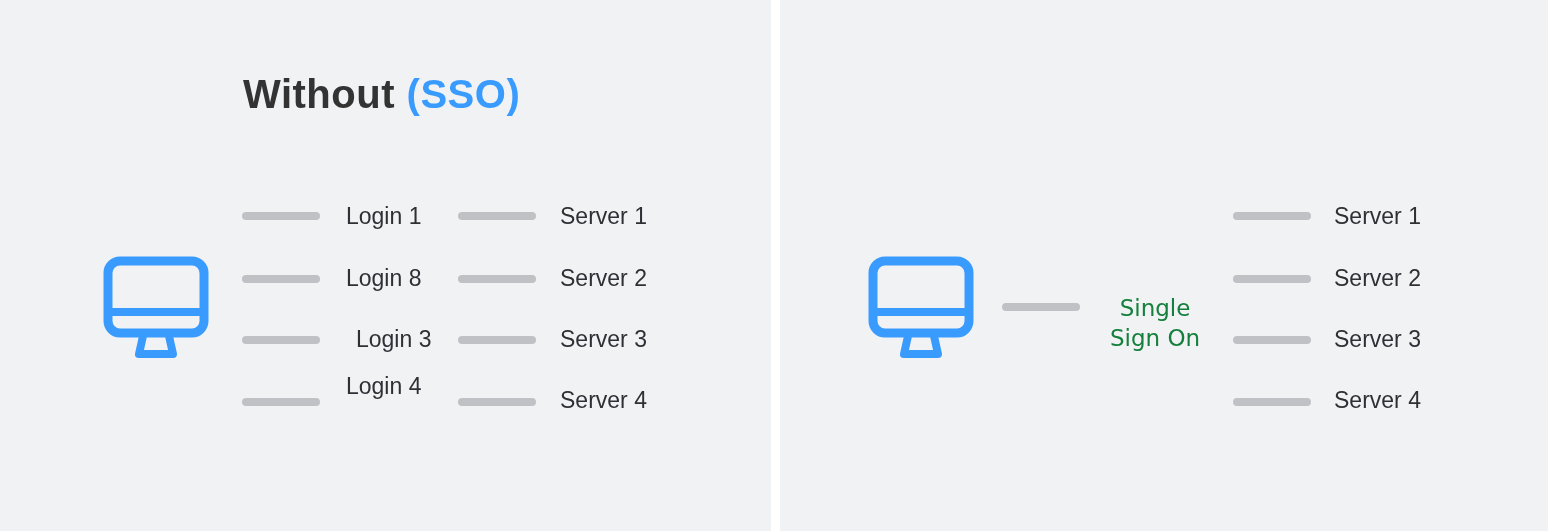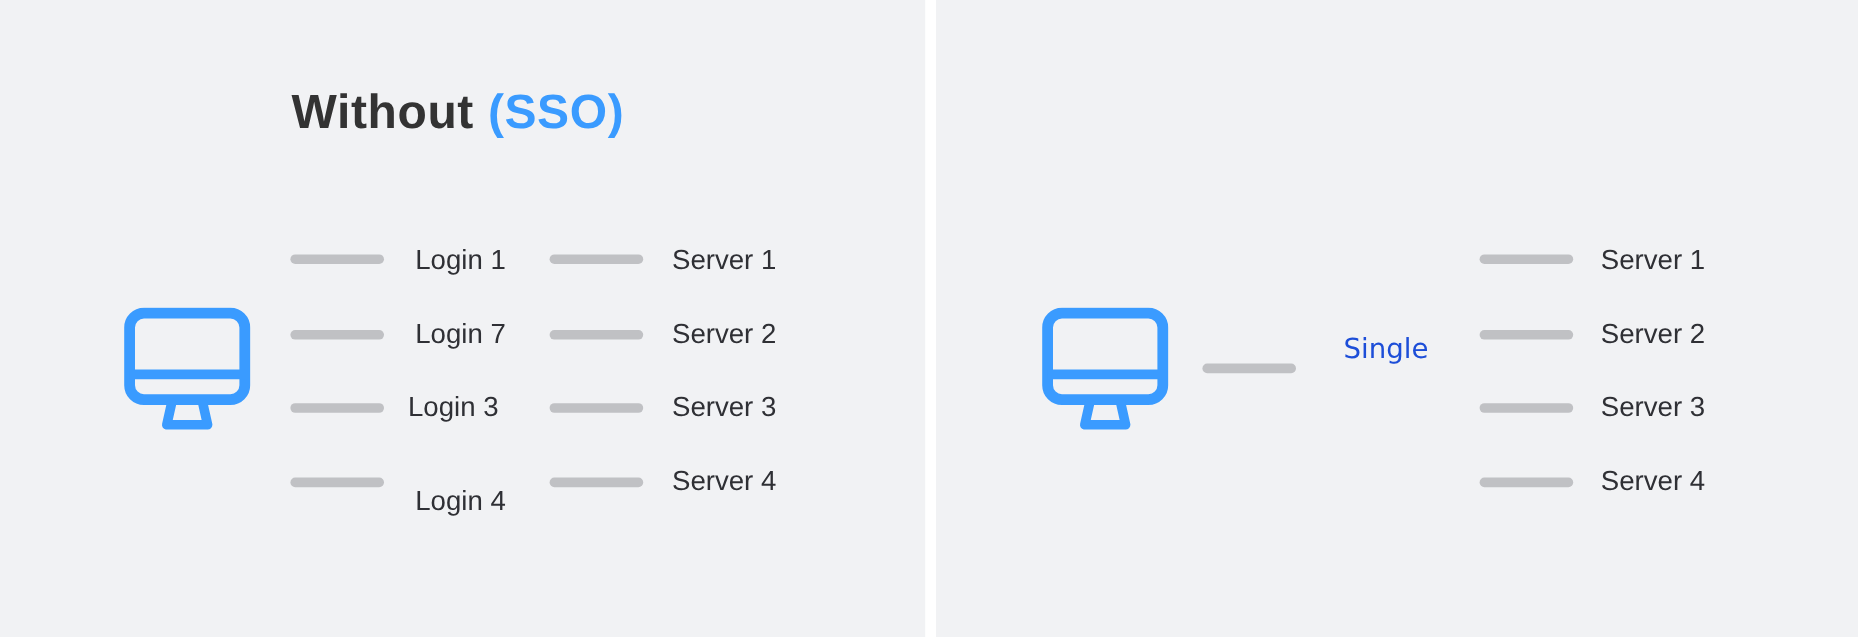--- a/index.html
+++ b/index.html
@@ -20,22 +20,23 @@
     .connector {
       position: absolute; height: 8px; width: 78px; border-radius: 4px;
       background: #c0c1c4;
     }
     .label {
       position: absolute; font-family: Liberation Sans, sans-serif;
       font-size: 23px; color: #2f3035; white-space: nowrap; line-height: 30px;
     }
     .sso-label {
       position: absolute; font-family: "DejaVu Sans", sans-serif;
-      font-size: 23px; color: #1d4ed8; text-align: center; line-height: 30px;
+      font-size: 23px; color: #15803d; text-align: center; line-height: 30px;
       width: 120px;
+      margin-top: 17px;
     }
     .monitor { position: absolute; width: 106px; height: 104px; }
   </style>
 </head>
 <body>
 
 <div class="panel" id="left-panel">
   <div class="title" style="left:243px; top:72px;">
     <span>Without</span>
     <span class="accent">(SSO)</span>
@@ -46,46 +47,47 @@
     <line x1="5" y1="56" x2="101" y2="56" stroke="#3a9bff" stroke-width="8"></line>
     <path d="M40 80 L36 98 L70 98 L66 80" fill="none" stroke="#3a9bff" stroke-width="8" stroke-linejoin="round" stroke-linecap="round"></path>
   </svg>
 
   <div class="connector" style="left:242px; top:212px;"></div>
   <div class="label" style="left:346px; top:201px;">Login 1</div>
   <div class="connector" style="left:458px; top:212px;"></div>
   <div class="label" style="left:560px; top:201px;">Server 1</div>
 
   <div class="connector" style="left:242px; top:275px;"></div>
-  <div class="label" style="left:346px; top:263px;">Login 7</div>
+  <div class="label" style="left:346px; top:263px;">Login 8</div>
   <div class="connector" style="left:458px; top:275px;"></div>
   <div class="label" style="left:560px; top:263px;">Server 2</div>
 
   <div class="connector" style="left:242px; top:336px;"></div>
-  <div class="label" style="left:340px; top:324px;">Login 3</div>
+  <div class="label" style="left:356px; top:324px;">Login 3</div>
   <div class="connector" style="left:458px; top:336px;"></div>
   <div class="label" style="left:560px; top:324px;">Server 3</div>
 
   <div class="connector" style="left:242px; top:398px;"></div>
-  <div class="label" style="left:346px; top:402px;">Login 4</div>
+  <div class="label" style="left:346px; top:371px;">Login 4</div>
   <div class="connector" style="left:458px; top:398px;"></div>
   <div class="label" style="left:560px; top:385px;">Server 4</div>
 </div>
 
 <div class="panel" id="right-panel">
 
   <svg class="monitor" style="left:88px; top:256px;" viewBox="0 0 106 104">
     <rect x="5" y="5" width="96" height="72" rx="12" ry="12" fill="none" stroke="#3a9bff" stroke-width="9"></rect>
     <line x1="5" y1="56" x2="101" y2="56" stroke="#3a9bff" stroke-width="8"></line>
     <path d="M40 80 L36 98 L70 98 L66 80" fill="none" stroke="#3a9bff" stroke-width="8" stroke-linejoin="round" stroke-linecap="round"></path>
   </svg>
 
   <div class="connector" style="left:222px; top:303px;"></div>
   <div class="sso-label" style="left:315px; top:276px;">
     <div>Single</div>
+    <div>Sign On</div>
   </div>
 
   <div class="connector" style="left:453px; top:212px;"></div>
   <div class="label" style="left:554px; top:201px;">Server 1</div>
 
   <div class="connector" style="left:453px; top:275px;"></div>
   <div class="label" style="left:554px; top:263px;">Server 2</div>
 
   <div class="connector" style="left:453px; top:336px;"></div>
   <div class="label" style="left:554px; top:324px;">Server 3</div>

